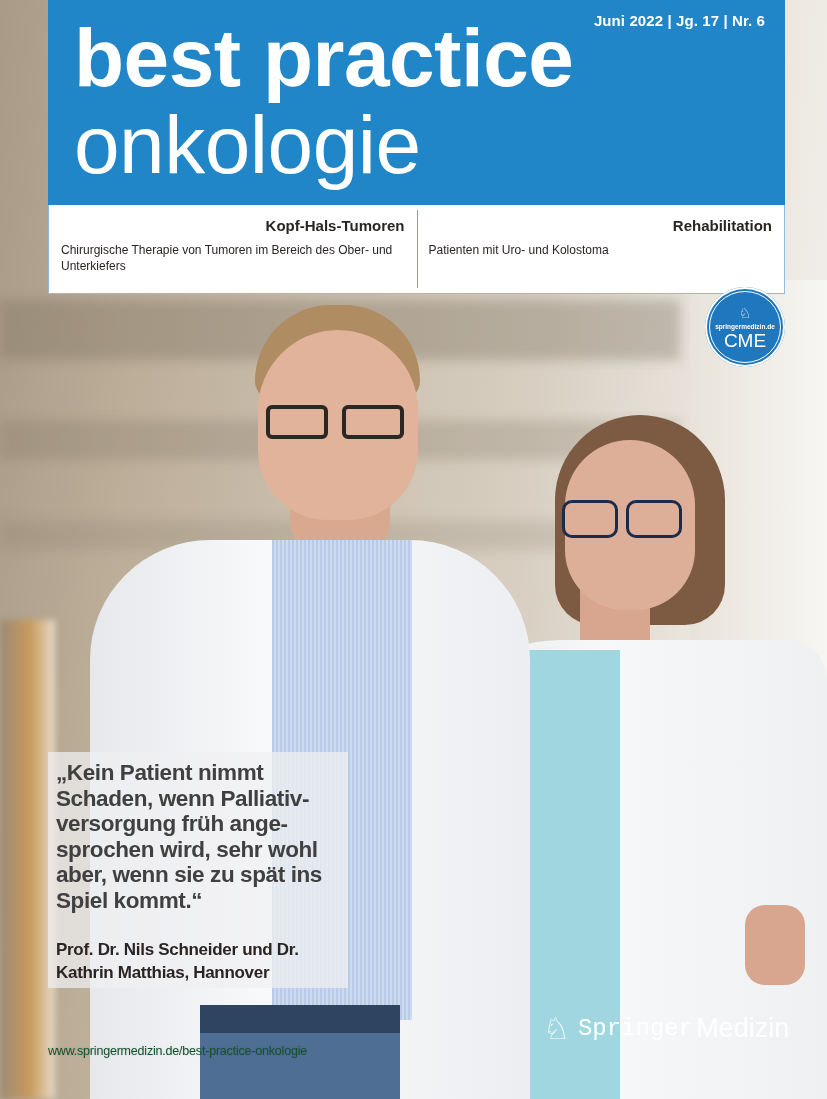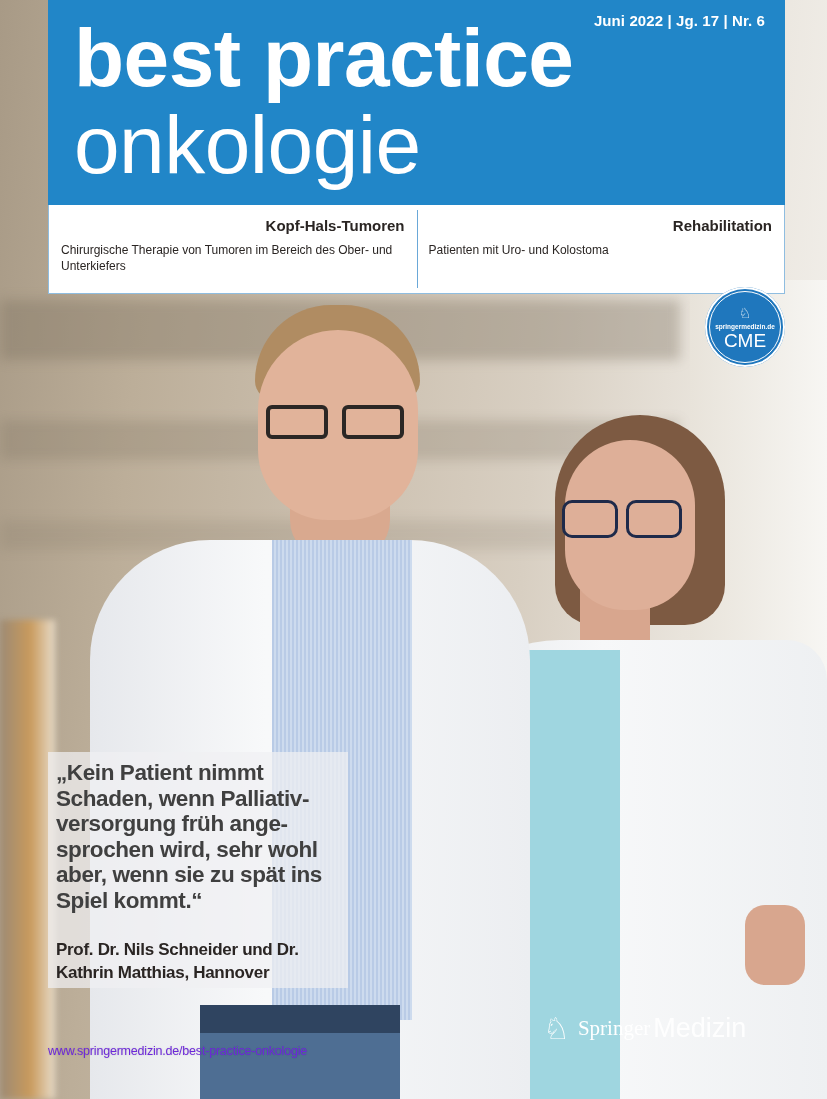--- a/index.html
+++ b/index.html
@@ -96,28 +96,28 @@
     position: absolute; left: 8px; top: 8px; width: 292px;
     font-size: 22.5px; font-weight: bold; line-height: 25.5px; color: #404040; letter-spacing: -0.4px;
   }
   .quote-author {
     position: absolute; left: 8px; top: 186px; width: 292px;
     font-size: 17px; font-weight: bold; line-height: 23px; color: #2a2523; letter-spacing: -0.3px;
   }
 
   .url {
     position: absolute; left: 48px; top: 1044px;
-    color: #6d28d9; font-size: 12.5px; letter-spacing: -0.2px;
+    color: #14532d; font-size: 12.5px; letter-spacing: -0.2px;
     text-shadow: 0 0 2px rgba(0,0,0,0.15);
   }
   .springer {
     position: absolute; left: 543px; top: 1013px; display: flex; align-items: center; color: #ffffff;
   }
   .springer-knight { font-size: 30px; line-height: 30px; margin-right: 8px; }
-  .springer-name { font-family: Liberation Serif, serif; font-size: 21px; }
+  .springer-name { font-family: Liberation Mono, monospace; font-size: 24px; }
   .springer-medizin { font-family: "Liberation Sans", sans-serif; font-size: 27px; font-weight: normal; margin-left: 3px; opacity: 0.95; }
 </style>
 </head>
 <body>
 
 <div class="photo">
   <div class="beam" style="top:300px;height:60px;"></div>
   <div class="beam" style="top:420px;height:40px;opacity:0.7;"></div>
   <div class="beam" style="top:520px;height:30px;opacity:0.5;"></div>
   <div class="pillar-right"></div>

